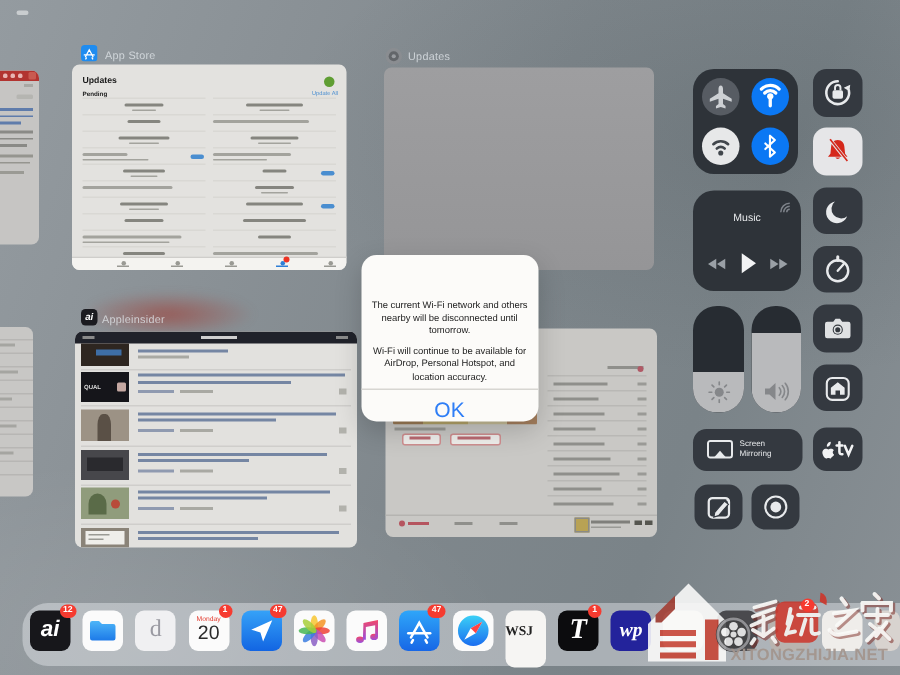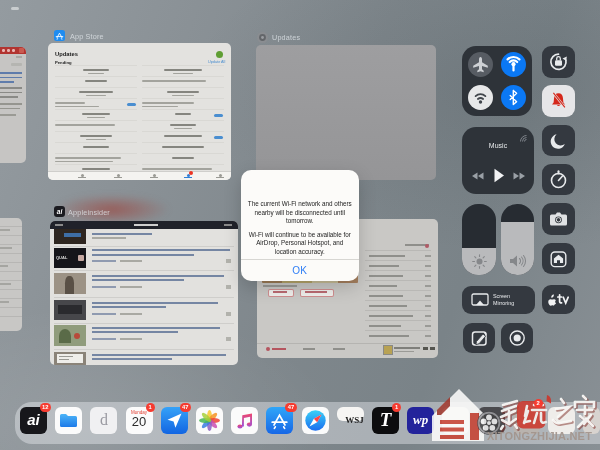--- a/index.html
+++ b/index.html
@@ -288,21 +288,21 @@
     <div class="a" style="left:5px;top:7px;width:10px;height:1.5px;background:#9a9a94"></div>
   </div>
   <div class="a" style="left:42px;top:133px;width:134px;height:2px;background:#7586a3"></div>
   <div class="a" style="left:42px;top:137.5px;width:80px;height:2px;background:#7586a3"></div>
 </div>
 
 <div class="a" style="left:241px;top:170px;width:117.5px;height:110.5px;background:#fcfbf9;border-radius:10px;box-shadow:0 6px 18px rgba(0,0,0,0.18);text-align:center">
   <div class="a" style="left:0;top:30px;width:117.5px;font-size:6.3px;color:#1c1c1c;line-height:8.6px">The current Wi-Fi network and others<br>nearby will be disconnected until<br>tomorrow.</div>
   <div class="a" style="left:0;top:60.5px;width:117.5px;font-size:6.3px;color:#1c1c1c;line-height:8.6px">Wi-Fi will continue to be available for<br>AirDrop, Personal Hotspot, and<br>location accuracy.</div>
   <div class="a" style="left:0;top:88.5px;width:117.5px;height:0.7px;background:#d7d6d2"></div>
-  <div class="a" style="left:0;top:94.5px;width:117.5px;font-size:10px;color:#2f7ef6;letter-spacing:.2px">OK</div>
+  <div class="a" style="left:0;top:94.5px;width:117.5px;font-size:14px;color:#2f7ef6;letter-spacing:.2px">OK</div>
 </div>
 
 <div class="a" style="left:462px;top:46px;width:70px;height:70px;background:#2e3339;border-radius:14px">
 
   <div class="a" style="left:6px;top:6px;width:25px;height:25px;border-radius:50%;background:#575c63">
     <svg width="25" height="25" viewBox="0 0 25 25">
           <path d="M12.5 5 c1 0 1.5 1.2 1.5 2.2 l0 3 5.8 3.6 0 2 -5.8 -1.9 0 3.4 1.7 1.4 0 1.6 -3.2 -1 -3.2 1 0 -1.6 1.7 -1.4 0 -3.4 -5.8 1.9 0 -2 5.8 -3.6 0 -3 c0 -1 0.5 -2.2 1.5 -2.2 z" fill="#cdd0d4"></path>
         </svg>
   </div>
 
@@ -546,21 +546,21 @@
           <linearGradient id="sg" x1="0" y1="0" x2="0" y2="1">
             <stop offset="0" stop-color="#3bd0f6"></stop>
             <stop offset="1" stop-color="#1a6df0"></stop>
           </linearGradient>
         </defs>
         <path d="M19.5 7.5 L11.8 11.8 L7.5 19.5 L15.2 15.2 z" fill="#fff"></path>
         <path d="M19.5 7.5 L11.8 11.8 L15.2 15.2 z" fill="#f44"></path>
       </svg>
 </div>
 
-<div class="a" style="left:336.8px;top:407px;width:27px;height:14px;background:#f6f5f3;border-radius:6px;color:#222;font-size:9px;text-align:right;line-height:27px;font-family:'Liberation Serif',serif;font-weight:bold">WSJ</div>
+<div class="a" style="left:336.8px;top:407px;width:27px;height:38px;background:#f6f5f3;border-radius:6px;color:#222;font-size:9px;text-align:left;line-height:27px;font-family:'Liberation Serif',serif;font-weight:bold">WSJ</div>
 
 <div class="a" style="left:372px;top:407px;width:27px;height:27px;background:#0c0c0e;border-radius:6px;color:#fff;font-size:19px;text-align:center;line-height:26px;font-family:'Liberation Serif',serif;font-weight:bold;font-style:italic">T</div>
 <div class="badge" style="left:392px;top:402.5px">1</div>
 
 <div class="a" style="left:407.2px;top:407px;width:27px;height:27px;background:#23239b;border-radius:6px;color:#fff;font-size:13px;text-align:center;line-height:25px;font-family:'Liberation Serif',serif;font-weight:bold;font-style:italic">wp</div>
 
 <div class="a" style="left:442.4px;top:407px;width:27px;height:27px;background:#e8e6e2;border-radius:6px"></div>
 
 <div class="a" style="left:477.6px;top:407px;width:27px;height:27px;background:#4a4a4e;border-radius:6px"></div>
 

